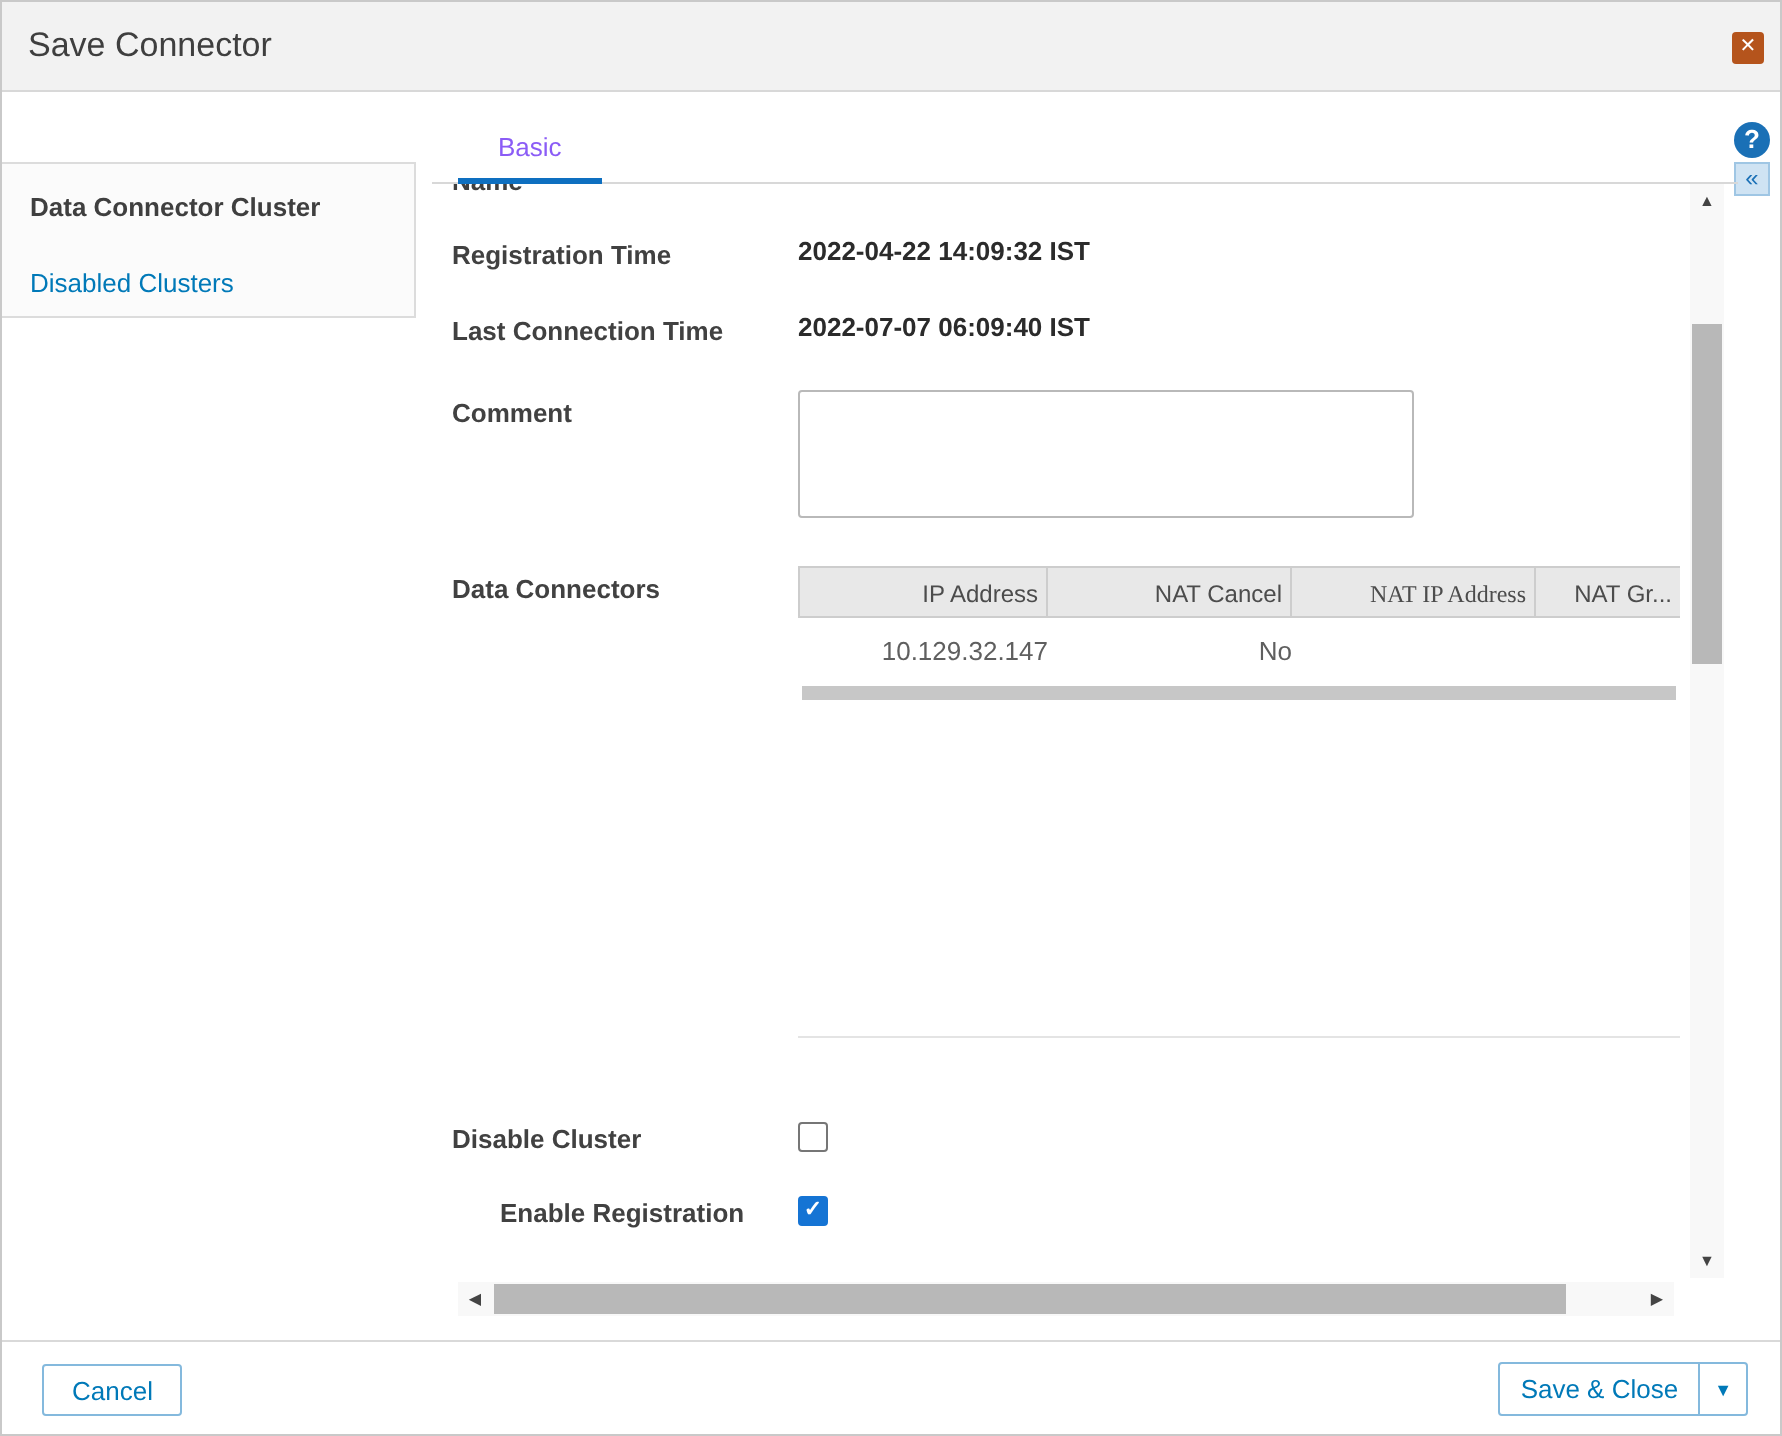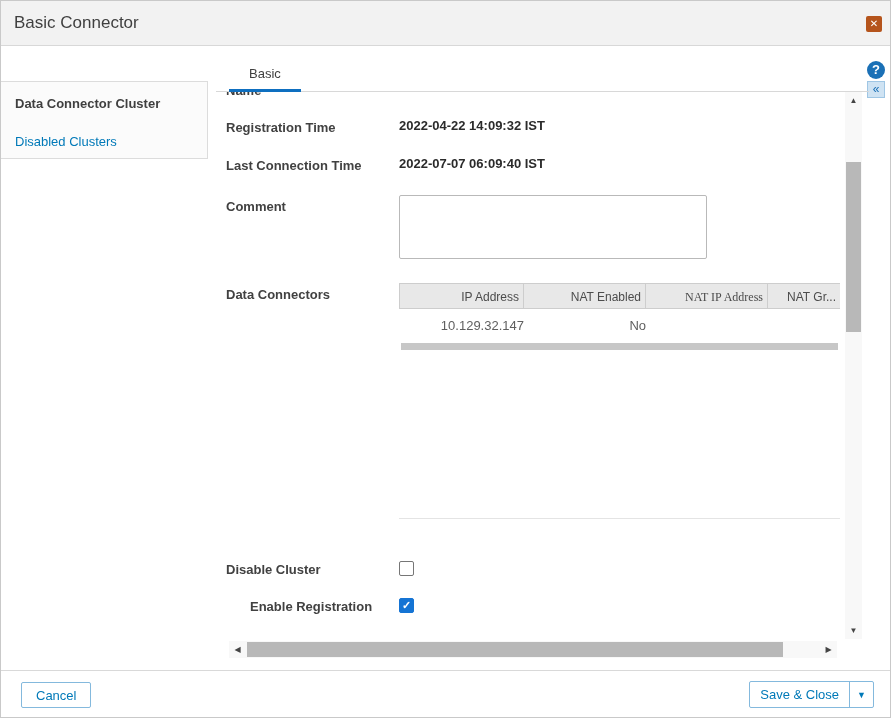--- a/index.html
+++ b/index.html
@@ -15,21 +15,21 @@
   .help-icon { position:absolute; right:5px; top:60px; width:18px; height:18px; border-radius:50%; background:#1a70b6; color:#fff; font-weight:bold; font-size:13px; text-align:center; line-height:18px; cursor:pointer; }
   .collapse-btn { position:absolute; right:5px; top:80px; width:18px; height:17px; background:#cfe3f3; border:1px solid #9fc6e4; color:#1a70b6; font-size:12px; line-height:14px; text-align:center; cursor:pointer; }
 
   
   .sidebar-panel { position:absolute; left:0; top:80px; width:207px; height:78px; background:#fbfbfb; border:1px solid #dcdcdc; border-left:none; padding:14px; }
   .sidebar-title { font-size:13px; font-weight:bold; color:#3f3f3f; margin-bottom:23px; }
   .sidebar-link { font-size:13px; color:#0079b8; cursor:pointer; }
 
   
   .tabstrip { position:absolute; left:215px; top:55px; width:653px; height:36px; border-bottom:1px solid #d8d8d8; }
-  .tab { position:absolute; left:13px; bottom:-1px; height:33px; padding:7px 20px 0 20px; font-size:13px; color:#404040; border-bottom:3px solid #0e6fc0; cursor:pointer; }
+  .tab { position:absolute; left:13px; bottom:-1px; height:33px; padding:7px 20px 0 20px; font-size:13px; color:#8b5cf6; border-bottom:3px solid #0e6fc0; cursor:pointer; }
 
   
   .content { position:absolute; left:215px; top:91px; width:628px; height:547px; background:#fff; overflow:hidden; }
   .clipped-label { position:absolute; left:10px; top:-9px; font-size:13px; font-weight:bold; color:#3f3f3f; }
   .fld-label { position:absolute; left:10px; font-size:13px; font-weight:bold; color:#414141; white-space:nowrap; }
   .fld-value { position:absolute; left:183px; font-size:13px; font-weight:bold; color:#2b2b2b; white-space:nowrap; }
   .comment-box { position:absolute; left:183px; top:103px; width:308px; height:64px; border:1px solid #b9b9b9; border-radius:2px; resize:none; font-family:"Liberation Sans", sans-serif; font-size:13px; padding:4px 6px; outline:none; }
 
   
   .dc-table { position:absolute; left:183px; top:191px; width:441px; height:236px; background:#fff; border-bottom:1px solid #e4e4e4;text-align:right; }
@@ -65,21 +65,21 @@
   .save-btn { position:absolute; right:16px; top:10px; height:27px; display:flex; align-items:center; background:#fff; border:1px solid #84b9dd; border-radius:2px; color:#0079b8; font-size:13px; cursor:pointer; }
   .save-label { padding:0 10px; }
   .save-caret { height:100%; display:flex; align-items:center; padding:0 7px; border-left:1px solid #84b9dd; font-size:9px; }
 </style>
 </head>
 <body>
 
 <div class="dialog">
 
   <div class="dlg-header">
-    <span class="dlg-title">Basic Connector</span>
+    <span class="dlg-title">Save Connector</span>
     <span class="close-btn">✕</span>
   </div>
 
   <span class="help-icon">?</span>
   <span class="collapse-btn">«</span>
 
   <div class="sidebar-panel">
     <div class="sidebar-title">Data Connector Cluster</div>
     <div class="sidebar-link">Disabled Clusters</div>
   </div>
@@ -99,21 +99,21 @@
     <div class="fld-value" style="top:64px;">2022-07-07 06:09:40 IST</div>
 
     <div class="fld-label" style="top:107px;">Comment</div>
     <textarea class="comment-box" style=""></textarea>
 
     <div class="fld-label" style="top:195px;">Data Connectors</div>
 
     <div class="dc-table">
       <div class="dc-thead">
         <div class="dc-th" style="width:125px;">IP Address</div>
-        <div class="dc-th" style="width:122px;">NAT Enabled</div>
+        <div class="dc-th" style="width:122px;">NAT Cancel</div>
         <div class="dc-th" style="width:122px;font-family:Liberation Serif, serif;">NAT IP Address</div>
         <div class="dc-th">NAT Gr...</div>
       </div>
       <div class="dc-row">
         <div class="dc-td" style="width:125px;">10.129.32.147</div>
         <div class="dc-td" style="width:122px;">No</div>
         <div class="dc-td" style="width:122px;"></div>
         <div class="dc-td"></div>
       </div>
       <div class="dc-hscroll"></div>

